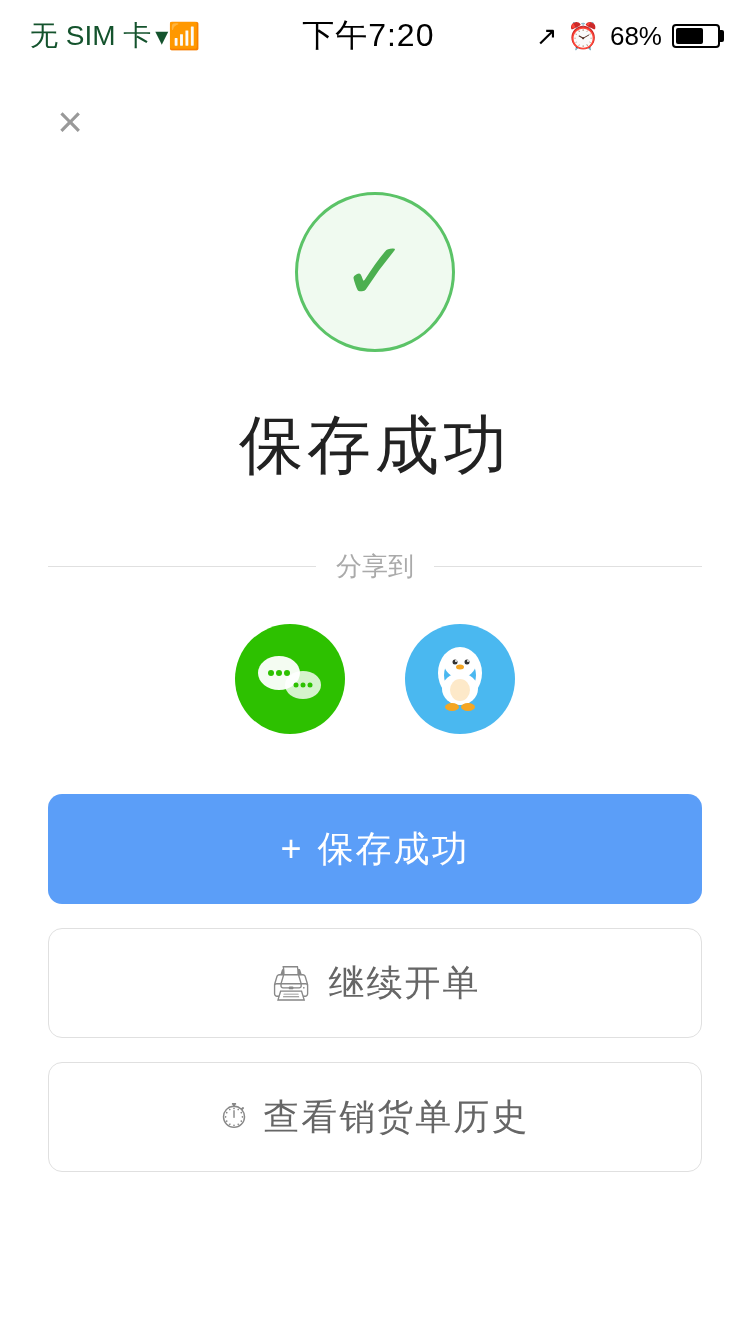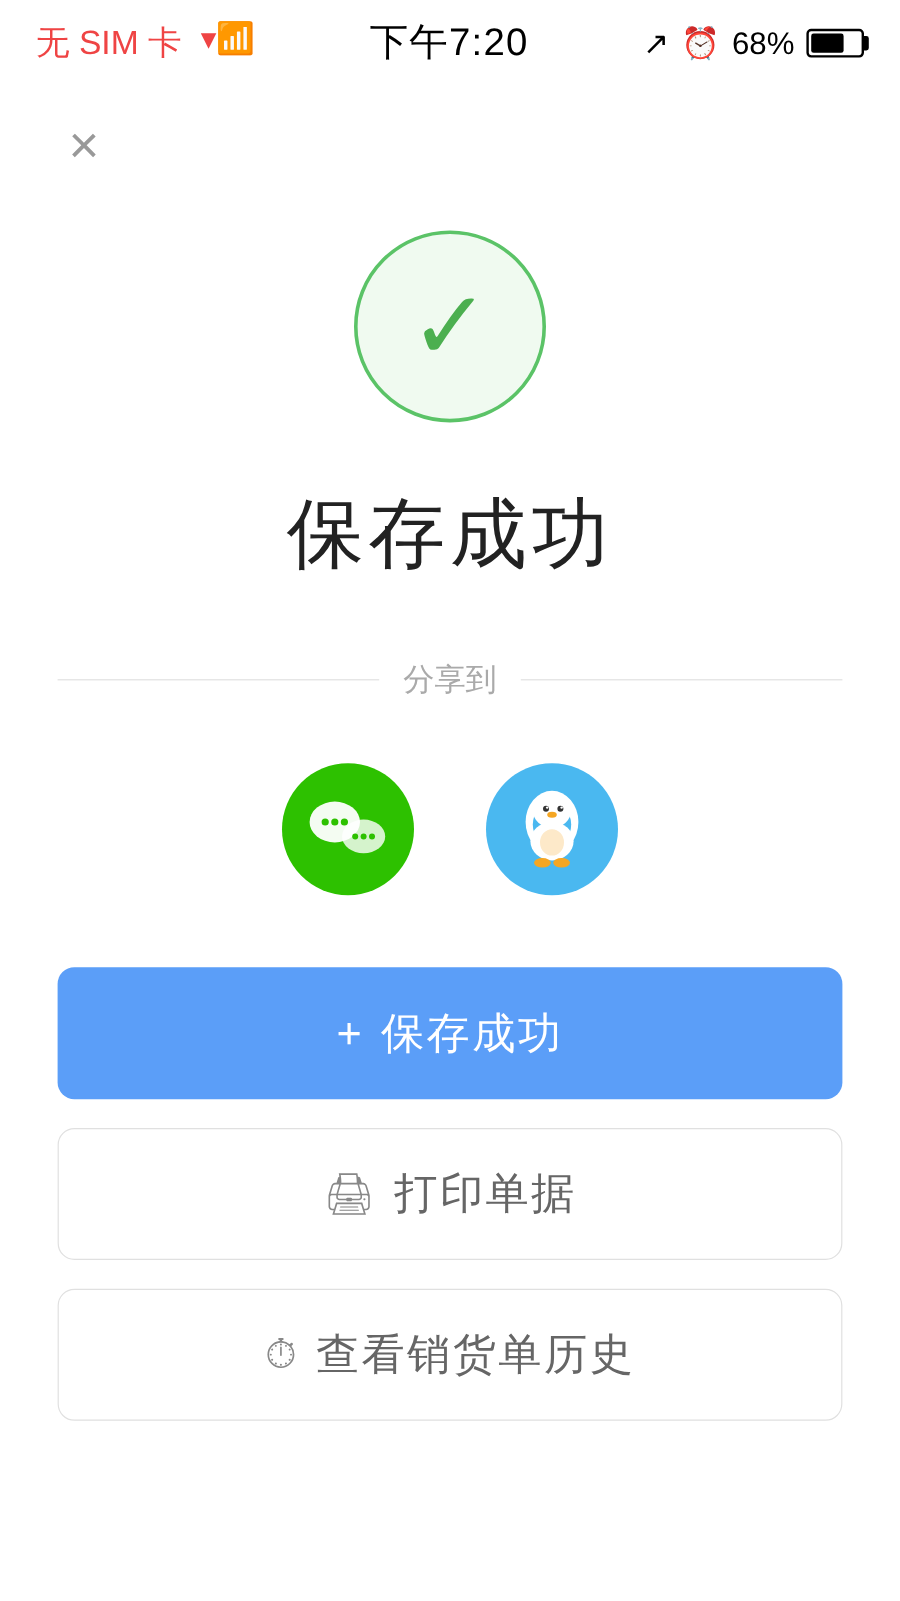--- a/index.html
+++ b/index.html
@@ -21,24 +21,24 @@
       height: 72px;
       background: #ffffff;
       display: flex;
       align-items: center;
       justify-content: space-between;
       padding: 0 30px;
       flex-shrink: 0;
     }
     .status-left {
       display: flex;
-      align-items: flex-start;
-      gap: 16px;
+      align-items: center;
+      gap: 4px;
       font-size: 28px;
-      color: #ef4444;
+      color: #14532d;
       font-weight: 400;
     }
     .wifi-icon {
       font-size: 26px;
     }
     .status-center {
       font-size: 32px;
       font-weight: 500;
       color: #000;
       letter-spacing: 1px;
@@ -137,21 +137,21 @@
 
     
     .share-section {
       width: 100%;
       margin-bottom: 60px;
     }
     .share-divider-row {
       display: flex;
       align-items: center;
       gap: 20px;
-      margin-bottom: 52px;
+      margin-bottom: 40px;
     }
     .divider-line {
       flex: 1;
       height: 1px;
       background: #e0e0e0;
     }
     .share-label {
       font-size: 26px;
       color: #aaa;
       white-space: nowrap;
@@ -335,21 +335,21 @@
 
   <div class="action-buttons">
 
     <button class="btn-primary">
       <span class="btn-plus">+</span>
       <span class="btn-primary-text">保存成功</span>
     </button>
 
     <button class="btn-secondary">
       <span class="btn-icon">🖨</span>
-      <span class="btn-secondary-text">打印单据</span>
+      <span class="btn-secondary-text">继续开单</span>
     </button>
 
     <button class="btn-secondary">
       <span class="btn-icon">⏱</span>
       <span class="btn-secondary-text">查看销货单历史</span>
     </button>
   </div>
 
 </div>
 

